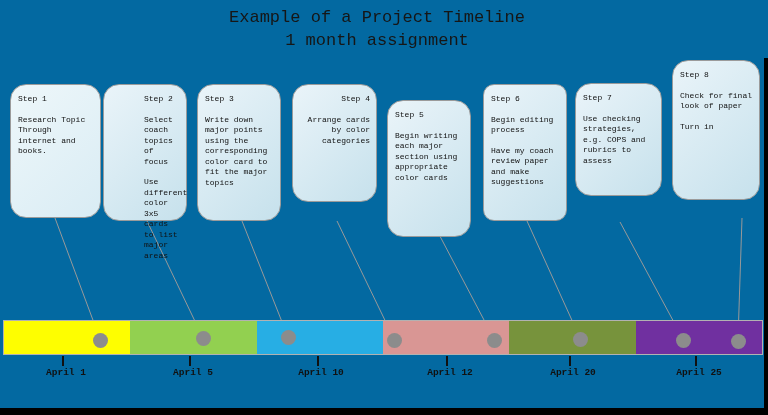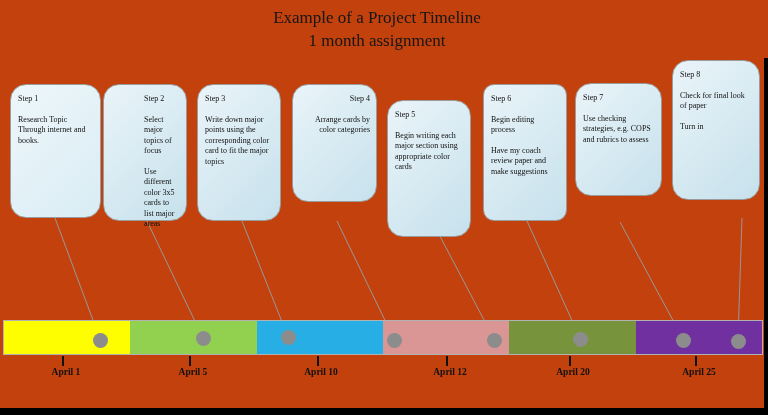--- a/index.html
+++ b/index.html
@@ -1,18 +1,18 @@
 <!DOCTYPE html>
 <html><head>
 <meta charset="utf-8">
 <style>
   html,body{margin:0;padding:0;background:#ffffff;}
   .canvas{
-    position:relative;width:768px;height:415px;background:#c2410c;overflow:hidden;
-    font-family:Liberation Serif, serif;
+    position:relative;width:768px;height:415px;background:#0369a1;overflow:hidden;
+    font-family:Liberation Mono, monospace;
   }
   .title{
     position:absolute;left:0;right:14px;top:6px;text-align:center;
     font-size:17px;line-height:23px;color:#161616;
   }
   .card{
     position:absolute;box-sizing:border-box;
     border:1.4px solid #9b9b9b;border-radius:16px;
     padding:9px 6px 6px 7px;
     font-size:8px;line-height:10.5px;color:#111;
@@ -60,21 +60,21 @@
     <line x1="742" y1="218" x2="738" y2="339" stroke="#999999" stroke-width="1"></line>
   </svg>
 
   <div class="card light" style="left:10px;top:84px;width:91px;height:134px;">
     <div class="card-title">Step 1</div>
     <p>Research Topic Through internet and books.</p>
   </div>
 
   <div class="card" style="left:103px;top:84px;width:84px;height:137px;padding-left:40px;">
     <div class="card-title">Step 2</div>
-    <p>Select major topics of focus</p>
+    <p>Select coach topics of focus</p>
     <p>Use different color 3x5 cards to list major areas</p>
   </div>
 
   <div class="card" style="left:197px;top:84px;width:84px;height:137px;">
     <div class="card-title">Step 3</div>
     <p>Write down major points using the corresponding color card to fit the major topics</p>
   </div>
 
   <div class="card" style="left:292px;top:84px;width:85px;height:118px;text-align:right;">
     <div class="card-title">Step 4</div>

